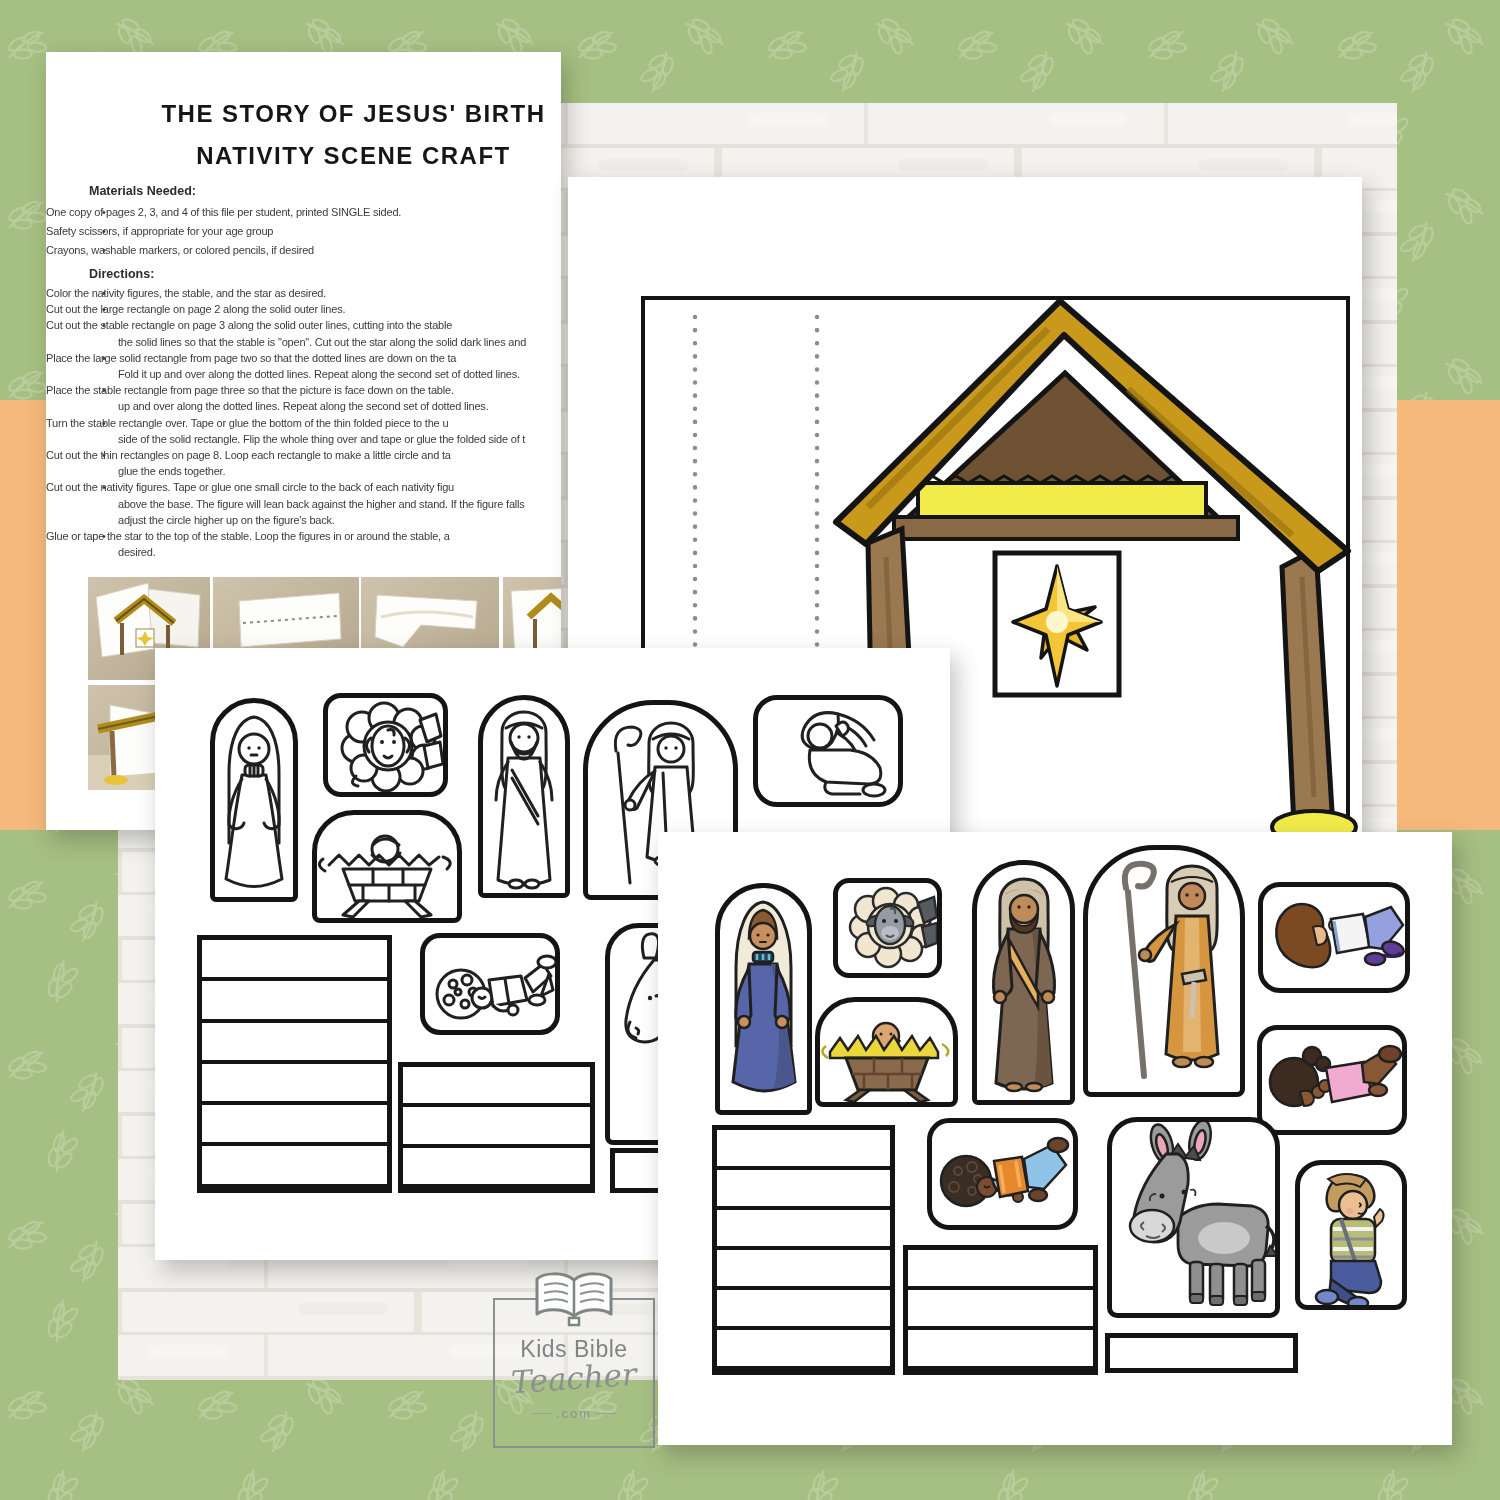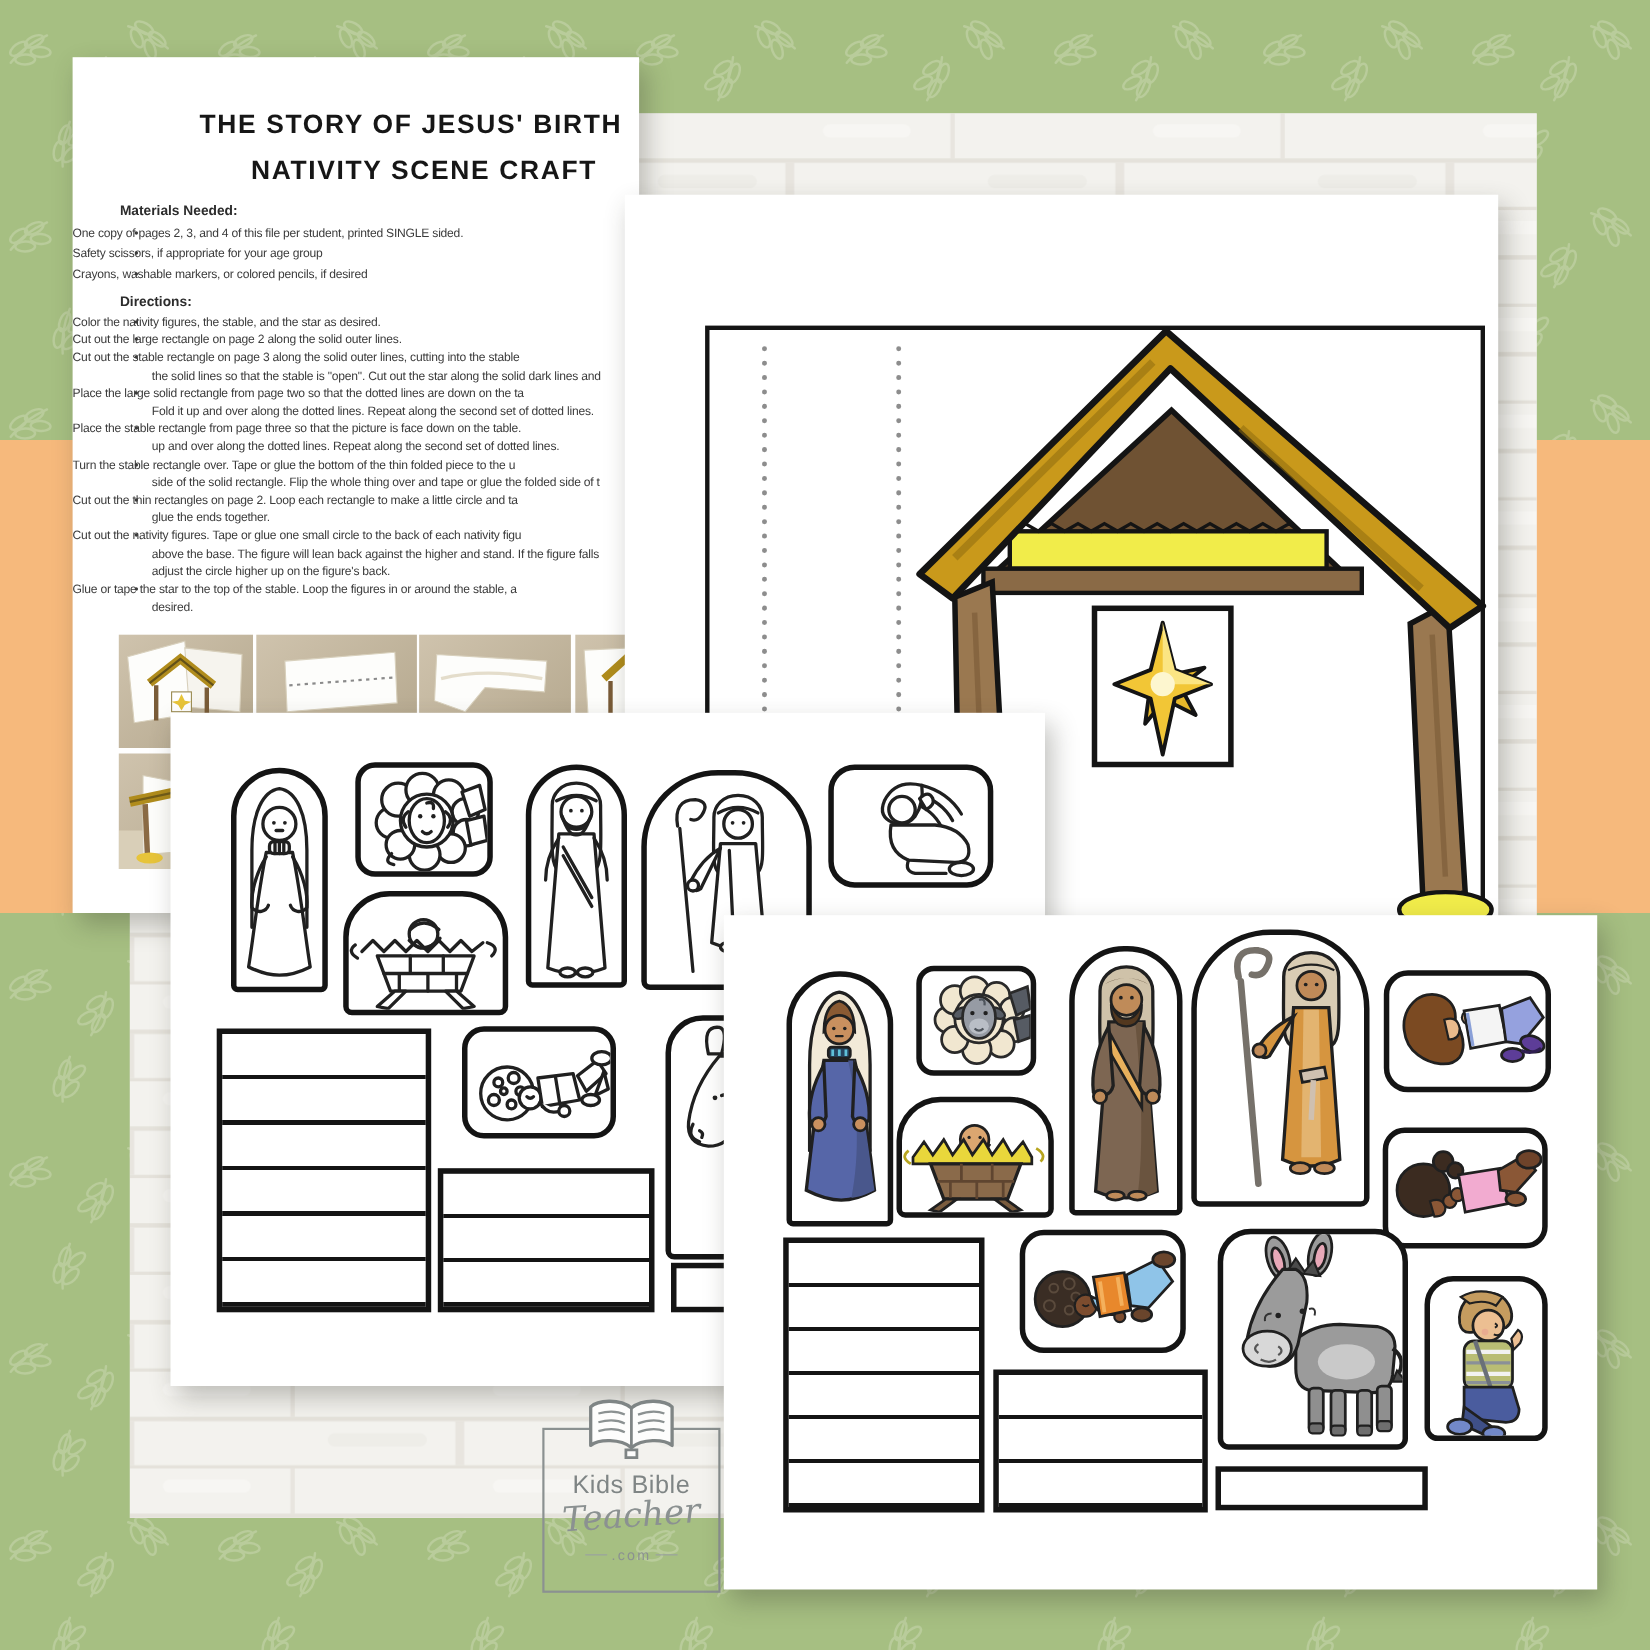--- a/index.html
+++ b/index.html
@@ -9,26 +9,26 @@
     background: #a6bf82;
     font-family: "Liberation Sans", sans-serif;
   }
   
   #leafbg { position:absolute; left:0; top:0; z-index:0; }
   #orange-band { position:absolute; left:0; top:400px; width:1500px; height:430px; background:#f6b97c; z-index:1; }
   #brick-wall { position:absolute; left:118px; top:103px; width:1279px; height:1277px; z-index:2; background:#f3f2ee; }
   
   .page { position:absolute; background:#fff; box-shadow: 6px 10px 22px rgba(50,50,40,.30); }
   
-  #instruction-page { left:66px; top:52px; width:515px; height:778px; z-index:3; overflow:hidden; }
+  #instruction-page { left:46px; top:52px; width:515px; height:778px; z-index:3; overflow:hidden; }
   #instruction-inner { position:absolute; left:0; top:0; width:615px; height:778px; }
   .doc-title { width:615px; text-align:center; font-weight:bold; color:#161616;
                font-size:24px; letter-spacing:1.5px; font-family:"Liberation Sans",sans-serif; }
   #title1 { position:absolute; top:48px; left:0; }
-  #title2 { position:absolute; top:90px; left:0;margin-left:12px; }
+  #title2 { position:absolute; top:90px; left:0; }
   .sec-head { position:absolute; left:43px; font-size:12.5px; font-weight:bold; color:#2c2c2c; }
   #materials-head { top:132px; }
   #directions-head { top:215px; }
   .list { position:absolute; left:0; width:615px; }
   #materials-list { top:151px; }
   #directions-list { top:233px; }
   .tline { position:relative; white-space:nowrap; color:#3b3b3b; font-size:11px; letter-spacing:-0.2px; }
   #materials-list .tline { line-height:19px; }
   #directions-list .tline { line-height:16.2px; }
   .tline.bullet { }
@@ -126,21 +126,21 @@
           <div class="tline bullet">Color the nativity figures, the stable, and the star as desired.</div>
           <div class="tline bullet">Cut out the large rectangle on page 2 along the solid outer lines.</div>
           <div class="tline bullet">Cut out the stable rectangle on page 3 along the solid outer lines, cutting into the stable</div>
           <div class="tline cont">the solid lines so that the stable is "open". Cut out the star along the solid dark lines and</div>
           <div class="tline bullet">Place the large solid rectangle from page two so that the dotted lines are down on the ta</div>
           <div class="tline cont">Fold it up and over along the dotted lines. Repeat along the second set of dotted lines.</div>
           <div class="tline bullet">Place the stable rectangle from page three so that the picture is face down on the table.</div>
           <div class="tline cont">up and over along the dotted lines. Repeat along the second set of dotted lines.</div>
           <div class="tline bullet">Turn the stable rectangle over. Tape or glue the bottom of the thin folded piece to the u</div>
           <div class="tline cont">side of the solid rectangle. Flip the whole thing over and tape or glue the folded side of t</div>
-          <div class="tline bullet">Cut out the thin rectangles on page 2. Loop each rectangle to make a little circle and ta</div>
+          <div class="tline bullet">Cut out the thin rectangles on page 8. Loop each rectangle to make a little circle and ta</div>
           <div class="tline cont">glue the ends together.</div>
           <div class="tline bullet">Cut out the nativity figures. Tape or glue one small circle to the back of each nativity figu</div>
           <div class="tline cont">above the base. The figure will lean back against the higher and stand. If the figure falls</div>
           <div class="tline cont">adjust the circle higher up on the figure's back.</div>
           <div class="tline bullet">Glue or tape the star to the top of the stable. Loop the figures in or around the stable, a</div>
           <div class="tline cont">desired.</div>
         </div>
 
       <div class="photo" style="left:42px;top:525px;width:122px;height:103px;">
         <svg width="122" height="103">

